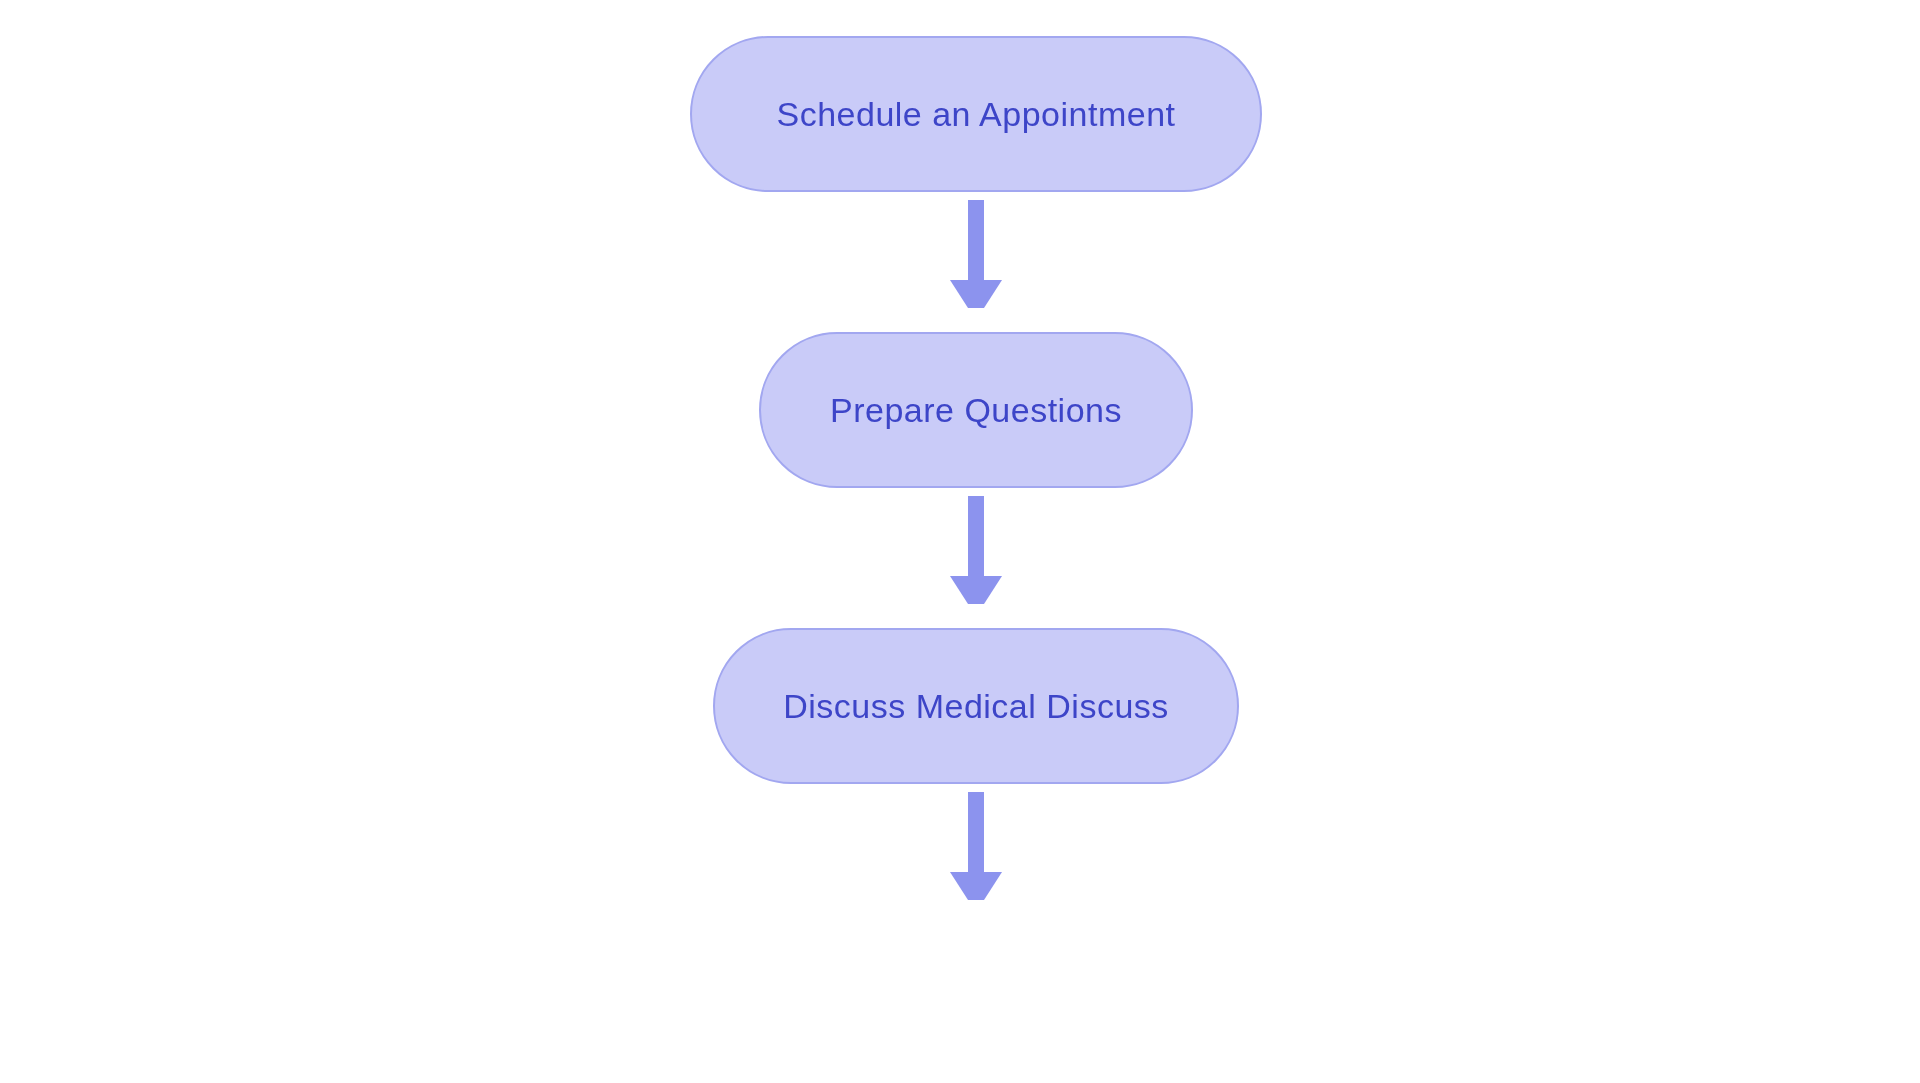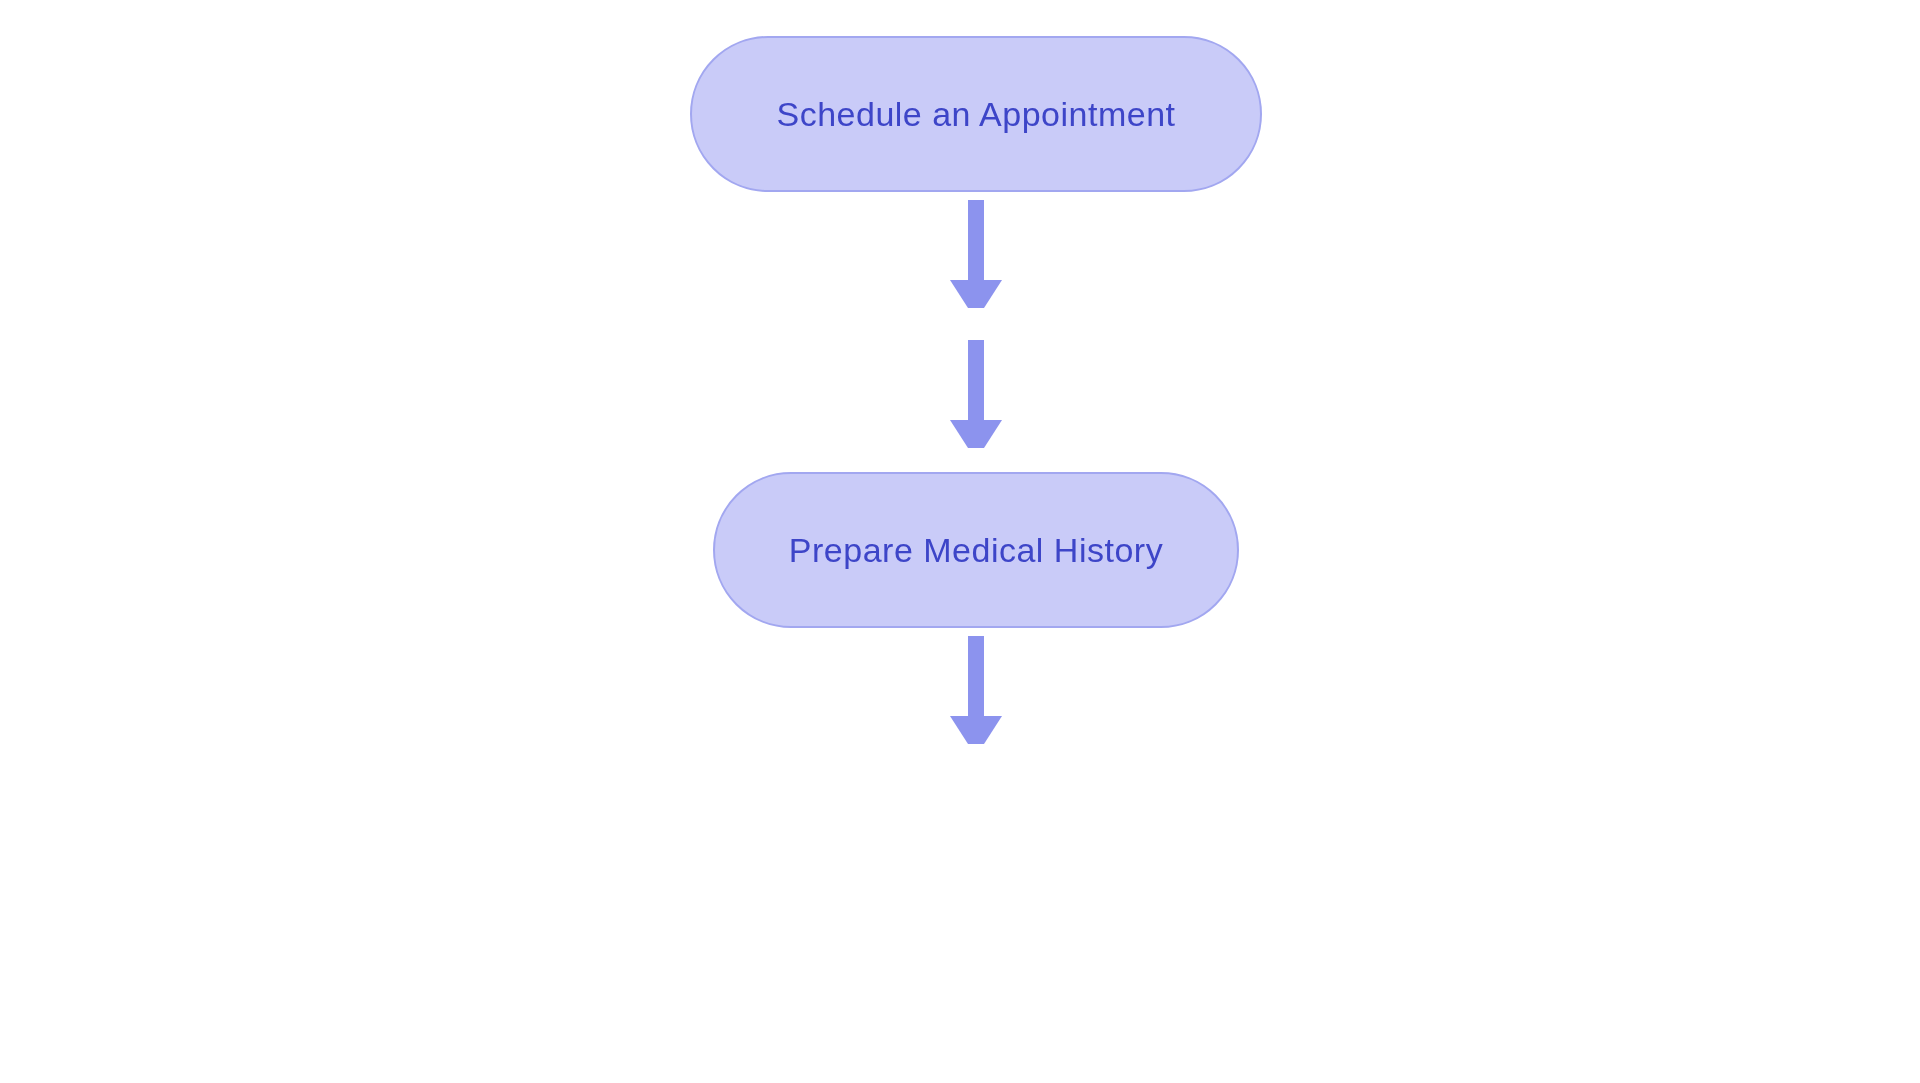--- a/index.html
+++ b/index.html
@@ -77,28 +77,31 @@
 
   <div class="flow-node w-1">
     <span class="node-label">Schedule an Appointment</span>
   </div>
 
   <div class="flow-arrow">
     <div class="arrow-shaft"></div>
     <div class="arrow-head"></div>
   </div>
 
+  <div class="flow-node w-2">
+    <span class="node-label">Prepare Questions</span>
+  </div>
 
   <div class="flow-arrow">
     <div class="arrow-shaft"></div>
     <div class="arrow-head"></div>
   </div>
 
   <div class="flow-node w-3">
-    <span class="node-label">Prepare Medical History</span>
+    <span class="node-label">Discuss Medical Discuss</span>
   </div>
 
   <div class="flow-arrow">
     <div class="arrow-shaft"></div>
     <div class="arrow-head"></div>
   </div>
 
 
 </div>
 

